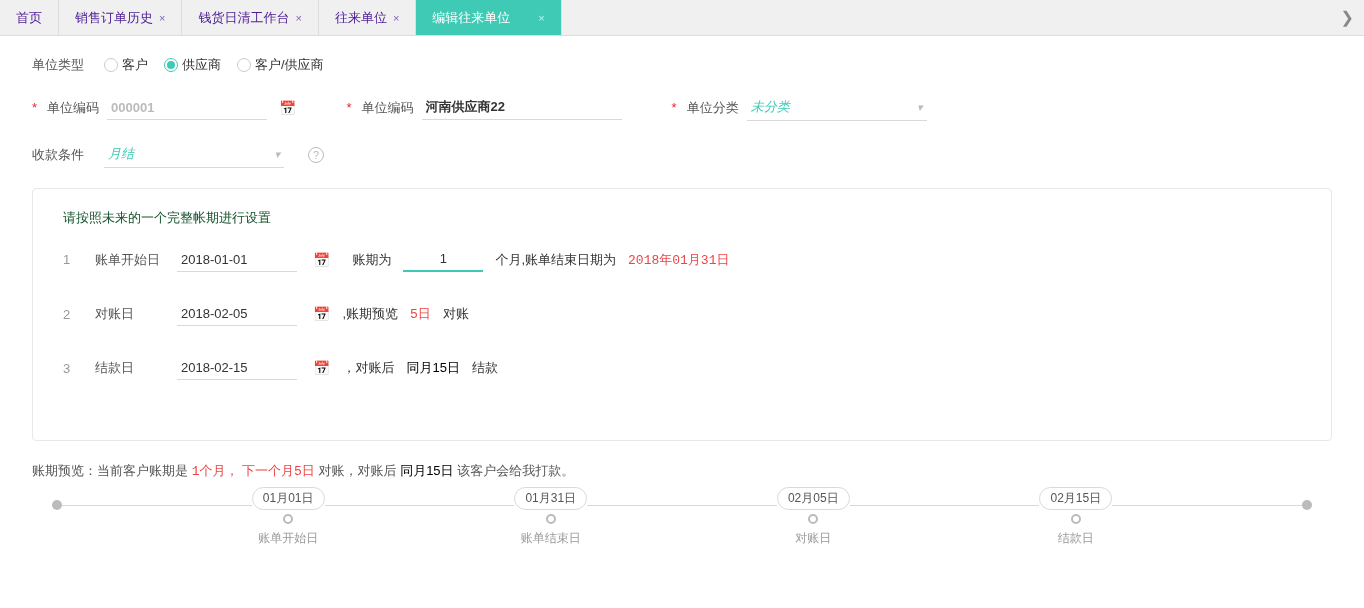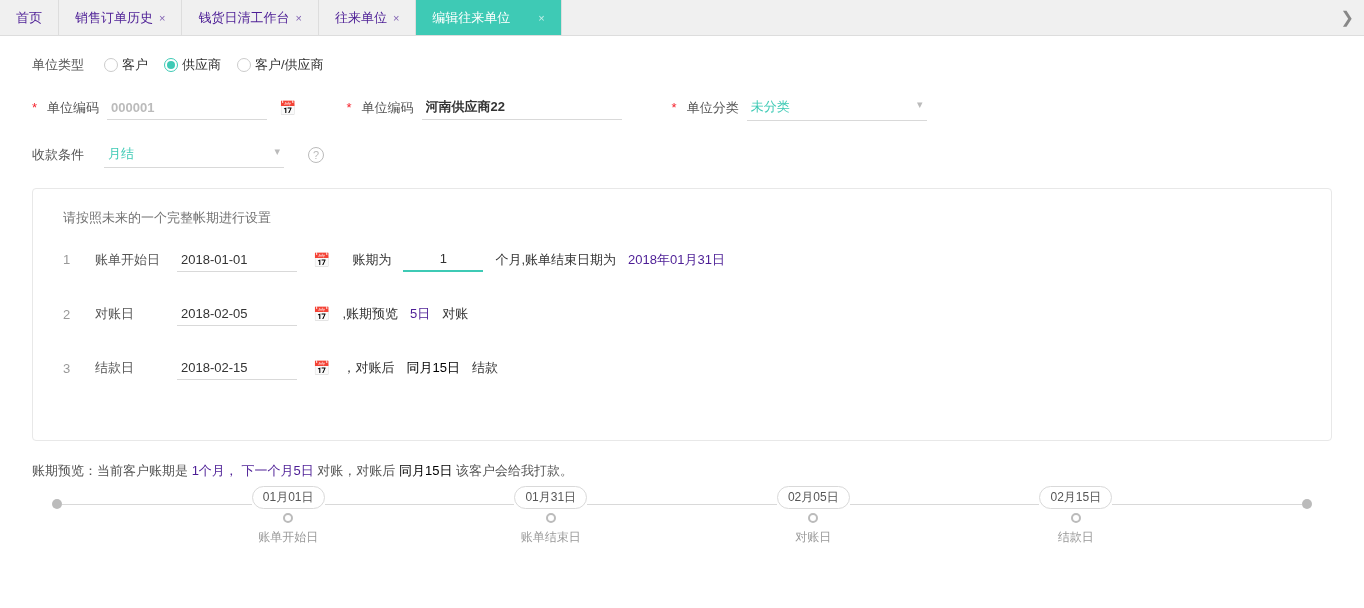--- a/index.html
+++ b/index.html
@@ -112,46 +112,48 @@
       background: transparent;
       width: 160px;
       font-weight: bold;
     }
     .input-field.wide { width: 200px; }
     .input-field.unit-code { color: #bbb; }
 
     
     .dropdown-wrap {
       display: flex;
+      align-items: center;
       border-bottom: 1px solid #d9d9d9;
       padding: 4px 4px;
       gap: 4px;
       width: 180px;
       cursor: pointer;
+      font-style: italic;
     }
     .dropdown-value { font-size: 13px; color: #3ecab5; flex: 1; }
     .dropdown-arrow { color: #bbb; font-size: 11px; }
 
     .icon-calendar {
       color: #bbb;
       font-size: 14px;
       margin-left: 4px;
       cursor: pointer;
     }
 
     
     .section-box {
       border: 1px solid #e8e8e8;
       border-radius: 4px;
       padding: 20px 30px 30px;
       margin-bottom: 20px;
     }
     .section-title {
       font-size: 13px;
-      color: #737373;
+      color: #14532d;
       margin-bottom: 20px;
     }
 
     
     .setting-row {
       display: flex;
       align-items: center;
       margin-bottom: 30px;
       gap: 12px;
     }
@@ -168,21 +170,21 @@
     .row-date-input {
       border: none;
       border-bottom: 1px solid #d9d9d9;
       padding: 4px 4px;
       font-size: 13px;
       color: #333;
       outline: none;
       background: transparent;
       width: 120px;
     }
-    .highlight-orange { color: #4c1d95; font-weight: 500; }
+    .highlight-orange { color: #ef4444; font-weight: 500; font-family: Liberation Mono, monospace; }
     .highlight-teal { color: #000000; font-weight: 500; }
 
     .period-input {
       border: none;
       border-bottom: 2px solid #3ecab5;
       width: 80px;
       font-size: 13px;
       color: #333;
       outline: none;
       background: transparent;

